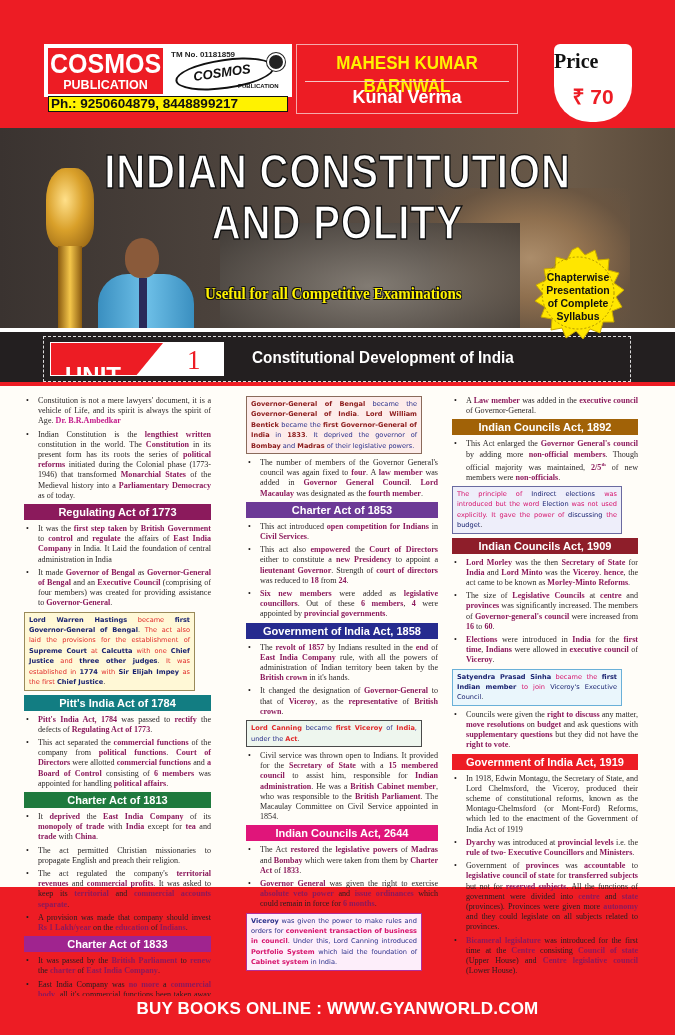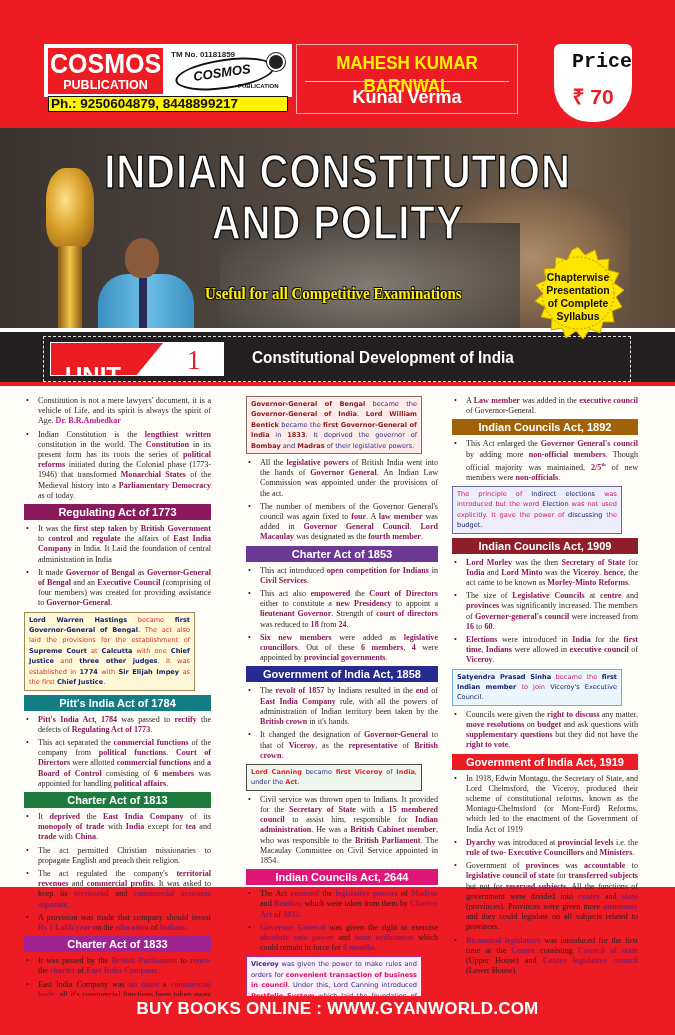--- a/index.html
+++ b/index.html
@@ -18,21 +18,21 @@
   .pub-globe { position: absolute; left: 222px; top: 8px; width: 18px; height: 18px; border-radius: 50%; background: #222; border: 2px solid #fff; box-shadow: 0 0 0 1px #222; }
   .pub-logo-sub { position: absolute; left: 193px; top: 38px; font-family: "Liberation Sans", sans-serif; font-weight: bold; font-size: 6px; color: #111; }
   .pub-phone { position: absolute; left: 3px; top: 51px; width: 240px; height: 16px; background: #fff200; border: 1px solid #111; font-family: "Liberation Sans", sans-serif; font-weight: bold; font-size: 13.5px; color: #111; line-height: 14px; padding-left: 2px; white-space: nowrap; }
 
   .author-box { position: absolute; left: 296px; top: 44px; width: 222px; height: 70px; border: 1px solid #f6a9ab; }
   .author-1 { position: absolute; left: 0; top: 8px; width: 220px; text-align: center; font-family: "Liberation Sans", sans-serif; font-weight: bold; font-size: 17px; color: #fff200; line-height: 22px; transform: scaleY(1.08); }
   .author-line { position: absolute; left: 8px; top: 36px; width: 204px; height: 1px; background: #f6c4c5; }
   .author-2 { position: absolute; left: 0; top: 40px; width: 220px; text-align: center; font-family: "Liberation Sans", sans-serif; font-weight: bold; font-size: 18px; color: #fff; line-height: 24px; }
 
   .price-box { position: absolute; left: 554px; top: 44px; width: 78px; height: 78px; background: #fff; border-radius: 6px 6px 36px 36px; }
-  .price-label { position: absolute; left: 0; top: 6px; width: 78px; text-align: right; font-family: Liberation Mono, monospace; font-weight: bold; font-size: 20px; color: #111; }
+  .price-label { position: absolute; left: 0; top: 6px; width: 78px; text-align: left; font-family: Liberation Serif, serif; font-weight: bold; font-size: 20px; color: #111; }
   .price-value { position: absolute; left: 0; top: 38px; width: 78px; text-align: center; font-family: "Liberation Sans", sans-serif; font-weight: bold; font-size: 21px; color: #ed1c24; }
 
   
   .banner { position: absolute; left: 0; top: 128px; width: 675px; height: 200px; background: linear-gradient(90deg, #3a3330 0%, #4a413b 30%, #5a4e44 60%, #6b5a48 85%, #5a4a3a 100%); overflow: hidden; }
   .banner-photo { position: absolute; left: 220px; top: 95px; width: 300px; height: 105px; background: radial-gradient(ellipse at 50% 60%, #8a847c 0%, #5e5852 55%, #3d3834 100%); opacity: 0.85; }
   .parliament { position: absolute; left: 430px; top: 60px; width: 200px; height: 140px; background: radial-gradient(ellipse at 50% 50%, #c9a47a 0%, #a07a52 40%, #6b5540 75%, transparent 100%); opacity: 0.7; }
   .mace { position: absolute; left: 40px; top: 40px; width: 60px; height: 160px; }
   .mace-head { position: absolute; left: 6px; top: 0; width: 48px; height: 80px; background: radial-gradient(ellipse at 40% 40%, #ffe08a 0%, #d9a02a 45%, #8a5a10 100%); border-radius: 40% 40% 30% 30%; }
   .mace-shaft { position: absolute; left: 18px; top: 78px; width: 24px; height: 90px; background: linear-gradient(90deg, #8a5a10, #f4c64a, #8a5a10); }
   .ambedkar { position: absolute; left: 90px; top: 110px; width: 110px; height: 90px; }
@@ -168,21 +168,20 @@
       <div class="bullet">The act regulated the company's <span class="b">territorial revenues</span> and <span class="b">commercial profits</span>. It was asked to keep its <span class="b">territorial</span> and <span class="b">commercial accounts separate</span>.</div>
       <div class="bullet">A provision was made that company should invest <span class="b">Rs 1 Lakh/year</span> on the <span class="b">education</span> of <span class="b">Indians</span>.</div>
 
       <div class="hd" style="background:#a0248f">Charter Act of 1833</div>
       <div class="bullet">It was passed by the <span class="b">British Parliament</span> to <span class="b">renew</span> the <span class="b">charter</span> of <span class="b">East India Company</span>.</div>
       <div class="bullet">East India Company was <span class="b">no more</span> a <span class="b">commercial body</span>, all it's commercial functions been taken away making it an <span class="b">administrative body</span> working on behalf of the <span class="b">British Government</span>.</div>
     </div>
 
     <div class="col col2" style="top:10px;">
       <div class="box" style="background:#fdecea;border:1px solid #8a6a5a;margin-top:0"><span class="k1">Governor-General of Bengal</span> <span class="k2">became the</span> <span class="k1">Governor-General of India</span>. <span class="k1">Lord William Bentick</span> <span class="k2">became the</span> <span class="k1">first Governor-General of India</span> <span class="k2">in</span> <span class="k1">1833</span>. <span class="k2">It deprived the governor of</span> <span class="k1">Bombay</span> <span class="k2">and</span> <span class="k1">Madras</span> <span class="k2">of their legislative powers.</span></div>
-      <div class="bullet">All the <span class="b">legislative powers</span> of British India went into the hands of <span class="b">Governor General</span>. An Indian Law Commission was appointed under the provisions of the act.</div>
       <div class="bullet">The number of members of the Governor General's council was again fixed to <span class="b">four</span>. A <span class="b">law member</span> was added in <span class="b">Governor General Council</span>. <span class="b">Lord Macaulay</span> was designated as the <span class="b">fourth member</span>.</div>
 
       <div class="hd" style="background:#6c3a96">Charter Act of 1853</div>
       <div class="bullet">This act introduced <span class="b">open competition for Indians</span> in <span class="b">Civil Services</span>.</div>
       <div class="bullet">This act also <span class="b">empowered</span> the <span class="b">Court of Directors</span> either to constitute a <span class="b">new Presidency</span> to appoint a <span class="b">lieutenant Governor</span>. Strength of <span class="b">court of directors</span> was reduced to <span class="b">18</span> from <span class="b">24</span>.</div>
       <div class="bullet"><span class="b">Six new members</span> were added as <span class="b">legislative councillors</span>. Out of these <span class="b">6 members</span>, <span class="b">4</span> were appointed by <span class="b">provincial governments</span>.</div>
 
       <div class="hd" style="background:#262b8f">Government of India Act, 1858</div>
       <div class="bullet">The <span class="b">revolt of 1857</span> by Indians resulted in the <span class="b">end</span> of <span class="b">East India Company</span> rule, with all the powers of administration of Indian territory been taken by the <span class="b">British crown</span> in it's hands.</div>
       <div class="bullet">It changed the designation of <span class="b">Governor-General</span> to that of <span class="b">Viceroy</span>, as the <span class="b">representative</span> of <span class="b">British crown</span>.</div>

